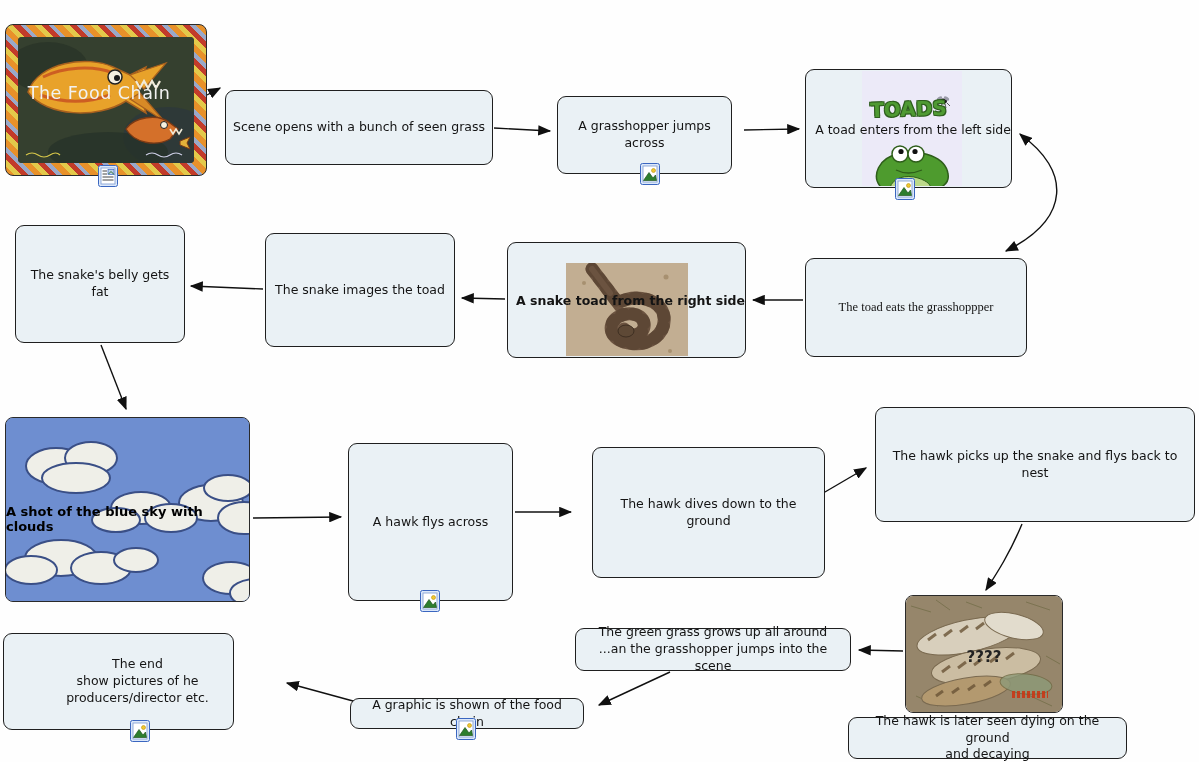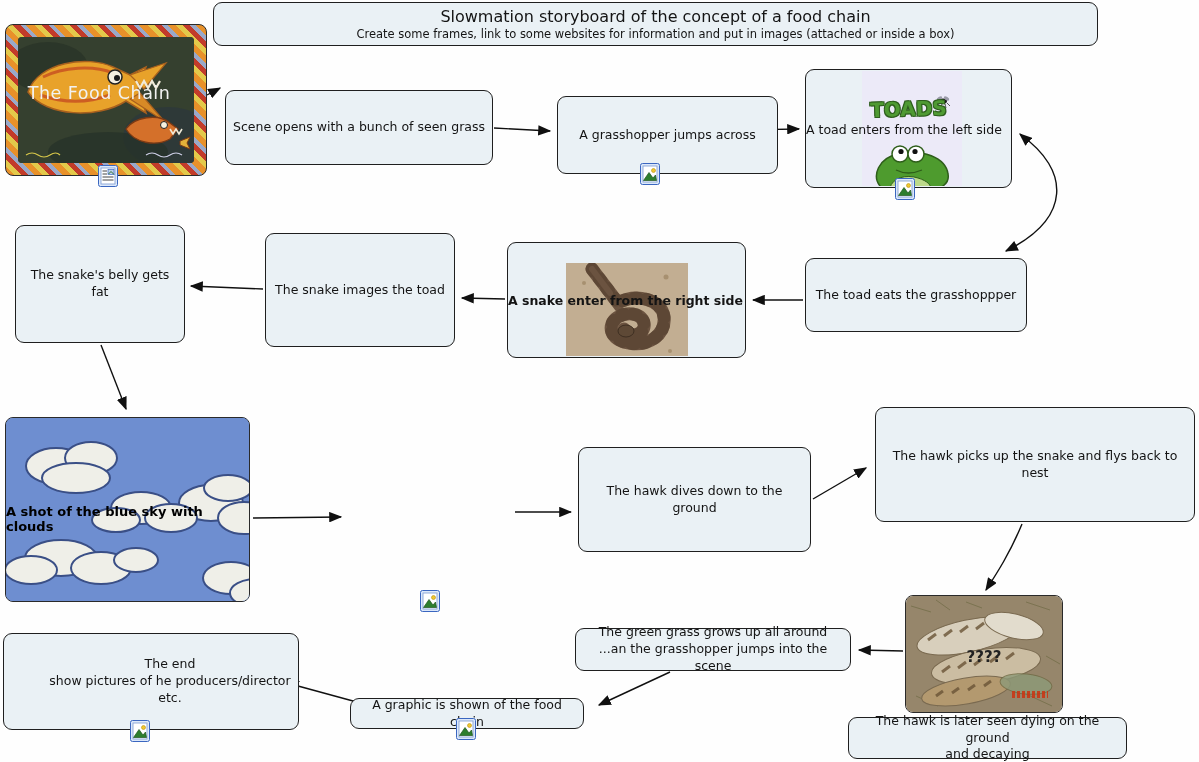--- a/index.html
+++ b/index.html
@@ -8,21 +8,21 @@
   .overlay{position:absolute;left:0;top:0;pointer-events:none;}
 
   .node{position:absolute;background:#eaf1f5;border:1px solid #1f1f1f;border-radius:9px;
         display:flex;align-items:center;justify-content:center;text-align:center;
         font-size:12.5px;color:#141414;white-space:pre-line;line-height:1.35;
         padding:2px 6px;box-sizing:border-box;}
   .bold{font-weight:bold;}
   .imgnode{position:absolute;border:1px solid #2a2a2a;border-radius:8px;overflow:hidden;
            box-sizing:border-box;}
   .node .embedded{position:absolute;z-index:0;}
-  .node .ntext{position:absolute;left:0;right:0;z-index:2;text-align:left;}
+  .node .ntext{position:absolute;left:0;right:0;z-index:2;text-align:right;}
 
   
   #title-box{flex-direction:column;line-height:1.25;}
   #title-box .h{font-size:16px;}
   #title-box .s{font-size:11.5px;}
 
   
   #food-painting{background:
      repeating-linear-gradient(45deg,#e8912a 0 6px,#e3c94a 6px 11px,#c23b2a 11px 16px,#9aa8c8 16px 20px);}
   #food-painting .inner{position:absolute;left:12px;top:12px;right:12px;bottom:12px;
@@ -77,24 +77,20 @@
       <path d="M 253 518 L 341 517" marker-end="url(#ah)"></path>
       <path d="M 515 512 L 571 512" marker-end="url(#ah)"></path>
       <path d="M 813 499 L 866 468" marker-end="url(#ah)"></path>
       <path d="M 1022 524 C 1010 553 997 573 986 590" marker-end="url(#ah)"></path>
       <path d="M 903 651 L 859 650" marker-end="url(#ah)"></path>
       <path d="M 670 672 L 599 705" marker-end="url(#ah)"></path>
       <path d="M 353 701 L 287 683" marker-end="url(#ah)"></path>
     </g>
   </svg>
 
-  <div id="title-box" class="node" style="left:213px;top:2px;width:885px;height:44px;">
-    <span class="h">Slowmation storyboard of the concept of a food chain</span>
-    <span class="s">Create some frames, link to some websites for information and put in images (attached or inside a box)</span>
-  </div>
 
   <div id="food-painting" class="imgnode" style="left:5px;top:24px;width:202px;height:152px;">
     <div class="inner">
       <svg width="178" height="128" viewBox="0 0 178 128">
         <rect width="178" height="128" fill="#35402f"></rect>
         <ellipse cx="30" cy="30" rx="40" ry="25" fill="#283226" opacity="0.7"></ellipse>
         <ellipse cx="150" cy="100" rx="45" ry="30" fill="#2a3640" opacity="0.6"></ellipse>
         <ellipse cx="90" cy="115" rx="60" ry="20" fill="#253028" opacity="0.7"></ellipse>
 
         <path d="M 10 55 C 20 25 70 18 95 30 L 112 38 L 128 30 L 120 52 L 128 76 L 108 64 C 80 82 28 80 10 55 z" fill="#e8a22a" stroke="#a8601e" stroke-width="1.5"></path>
@@ -130,21 +126,21 @@
       <line x1="4.5" y1="9" x2="9" y2="9" stroke="#444" stroke-width="1"></line>
       <line x1="4.5" y1="12" x2="15.5" y2="12" stroke="#444" stroke-width="1"></line>
       <line x1="4.5" y1="15" x2="15.5" y2="15" stroke="#444" stroke-width="1"></line>
     </svg>
   </span>
 
   <div class="node" style="left:225px;top:90px;width:268px;height:75px;">
     <span>Scene opens with a bunch of seen grass</span>
   </div>
 
-  <div class="node" style="left:557px;top:96px;width:221px;height:78px;">
+  <div class="node" style="left:557px;top:96px;width:175px;height:78px;">
     <span>A grasshopper jumps across</span>
   </div>
   <span class="res-icon" style="left:640px;top:163px;">
     <svg width="20" height="22" viewBox="0 0 20 22">
       <rect x="0.5" y="0.5" width="19" height="21" rx="2" fill="#dce8fa" stroke="#3a66c0"></rect>
       <rect x="3" y="3" width="14" height="16" fill="#ffffff" stroke="#7a9ad0" stroke-width="0.8"></rect>
       <circle cx="13.5" cy="7.5" r="2" fill="#f0c830" stroke="#b89010" stroke-width="0.6"></circle>
       <path d="M 3.5 17.5 l 5.5 -8 l 4 5.5 l 2.5 -3 l 1 5.5 z" fill="#2d7e2d" stroke="#1c551c" stroke-width="0.7"></path>
     </svg>
   </span>
@@ -180,42 +176,42 @@
   </div>
   <span class="res-icon" style="left:895px;top:178px;">
     <svg width="20" height="22" viewBox="0 0 20 22">
       <rect x="0.5" y="0.5" width="19" height="21" rx="2" fill="#dce8fa" stroke="#3a66c0"></rect>
       <rect x="3" y="3" width="14" height="16" fill="#ffffff" stroke="#7a9ad0" stroke-width="0.8"></rect>
       <circle cx="13.5" cy="7.5" r="2" fill="#f0c830" stroke="#b89010" stroke-width="0.6"></circle>
       <path d="M 3.5 17.5 l 5.5 -8 l 4 5.5 l 2.5 -3 l 1 5.5 z" fill="#2d7e2d" stroke="#1c551c" stroke-width="0.7"></path>
     </svg>
   </span>
 
-  <div class="node" style="left:805px;top:258px;width:222px;height:74px;">
+  <div class="node" style="left:805px;top:258px;width:222px;height:99px;font-family:Liberation Serif, serif;">
     <span>The toad eats the grasshoppper</span>
   </div>
 
   <div class="node" style="left:507px;top:242px;width:239px;height:116px;">
     <div class="embedded imgnode snake-img" style="border:none;border-radius:0;">
       <svg width="122" height="110" viewBox="0 0 122 110">
         <rect width="122" height="110" fill="#c8b49a"></rect>
         <rect width="122" height="110" fill="#b8a488" opacity="0.4"></rect>
         <circle cx="18" cy="20" r="2" fill="#a08868" opacity="0.8"></circle>
         <circle cx="100" cy="14" r="2.5" fill="#a08868" opacity="0.8"></circle>
         <circle cx="30" cy="96" r="2.5" fill="#a08868" opacity="0.8"></circle>
         <circle cx="104" cy="88" r="2" fill="#a08868" opacity="0.8"></circle>
         <circle cx="70" cy="100" r="2" fill="#a08868" opacity="0.8"></circle>
 
         <path d="M 26 6 L 52 40 C 70 30 96 36 98 54 C 100 72 82 84 62 80 C 44 76 40 62 52 54 C 64 47 80 52 78 64 C 76 74 62 74 58 66" fill="none" stroke="#6b5340" stroke-width="13" stroke-linecap="round"></path>
         <path d="M 26 6 L 52 40 C 70 30 96 36 98 54 C 100 72 82 84 62 80 C 44 76 40 62 52 54 C 64 47 80 52 78 64 C 76 74 62 74 58 66" fill="none" stroke="#54402f" stroke-width="13" stroke-dasharray="3 9" stroke-linecap="round" opacity="0.6"></path>
         <path d="M 26 6 L 44 30" fill="none" stroke="#6b5340" stroke-width="6" stroke-linecap="round"></path>
         <ellipse cx="60" cy="68" rx="8" ry="6" fill="#5e4936" stroke="#3e2f22" stroke-width="1"></ellipse>
       </svg>
     </div>
-    <span class="ntext bold" style="top:50px;">A snake enter from the right side</span>
+    <span class="ntext bold" style="top:50px;">A snake toad from the right side</span>
   </div>
 
   <div class="node" style="left:265px;top:233px;width:190px;height:114px;">
     <span>The snake images the toad</span>
   </div>
 
   <div class="node" style="left:15px;top:225px;width:170px;height:118px;">
     <span>The snake's belly gets fat</span>
   </div>
 
@@ -247,30 +243,33 @@
           </g>
         <g>
             <ellipse cx="225" cy="160" rx="28" ry="16"></ellipse>
             <ellipse cx="250" cy="175" rx="26" ry="14"></ellipse>
           </g>
       </g>
     </svg>
     <div class="ntext bold" style="top:86px;position:absolute;font-size:13px;color:#000000;">A shot of the blue sky with clouds</div>
   </div>
 
+  <div class="node" style="left:348px;top:443px;width:165px;height:158px;">
+    <span>A hawk flys across</span>
+  </div>
   <span class="res-icon" style="left:420px;top:590px;">
     <svg width="20" height="22" viewBox="0 0 20 22">
       <rect x="0.5" y="0.5" width="19" height="21" rx="2" fill="#dce8fa" stroke="#3a66c0"></rect>
       <rect x="3" y="3" width="14" height="16" fill="#ffffff" stroke="#7a9ad0" stroke-width="0.8"></rect>
       <circle cx="13.5" cy="7.5" r="2" fill="#f0c830" stroke="#b89010" stroke-width="0.6"></circle>
       <path d="M 3.5 17.5 l 5.5 -8 l 4 5.5 l 2.5 -3 l 1 5.5 z" fill="#2d7e2d" stroke="#1c551c" stroke-width="0.7"></path>
     </svg>
   </span>
 
-  <div class="node" style="left:578px;top:447px;width:233px;height:105px;">
+  <div class="node" style="left:592px;top:447px;width:233px;height:131px;">
     <span>The hawk dives down to the ground</span>
   </div>
 
   <div class="node" style="left:875px;top:407px;width:320px;height:115px;">
     <span>The hawk picks up the snake and flys back to nest</span>
   </div>
 
   <div id="dead-hawk" class="imgnode" style="left:905px;top:595px;width:158px;height:118px;">
     <svg width="156" height="116" viewBox="0 0 156 116" style="position:absolute;left:0;top:0;">
       <rect width="156" height="116" fill="#96866b"></rect>
@@ -309,21 +308,21 @@
   </div>
   <span class="res-icon" style="left:456px;top:718px;">
     <svg width="20" height="22" viewBox="0 0 20 22">
       <rect x="0.5" y="0.5" width="19" height="21" rx="2" fill="#dce8fa" stroke="#3a66c0"></rect>
       <rect x="3" y="3" width="14" height="16" fill="#ffffff" stroke="#7a9ad0" stroke-width="0.8"></rect>
       <circle cx="13.5" cy="7.5" r="2" fill="#f0c830" stroke="#b89010" stroke-width="0.6"></circle>
       <path d="M 3.5 17.5 l 5.5 -8 l 4 5.5 l 2.5 -3 l 1 5.5 z" fill="#2d7e2d" stroke="#1c551c" stroke-width="0.7"></path>
     </svg>
   </span>
 
-  <div class="node" style="left:3px;top:633px;width:296px;height:97px;padding-left:44px;">
+  <div class="node" style="left:3px;top:633px;width:231px;height:97px;padding-left:44px;">
     <span>The end
 show pictures of he producers/director etc.</span>
   </div>
   <span class="res-icon" style="left:130px;top:720px;">
     <svg width="20" height="22" viewBox="0 0 20 22">
       <rect x="0.5" y="0.5" width="19" height="21" rx="2" fill="#dce8fa" stroke="#3a66c0"></rect>
       <rect x="3" y="3" width="14" height="16" fill="#ffffff" stroke="#7a9ad0" stroke-width="0.8"></rect>
       <circle cx="13.5" cy="7.5" r="2" fill="#f0c830" stroke="#b89010" stroke-width="0.6"></circle>
       <path d="M 3.5 17.5 l 5.5 -8 l 4 5.5 l 2.5 -3 l 1 5.5 z" fill="#2d7e2d" stroke="#1c551c" stroke-width="0.7"></path>
     </svg>

